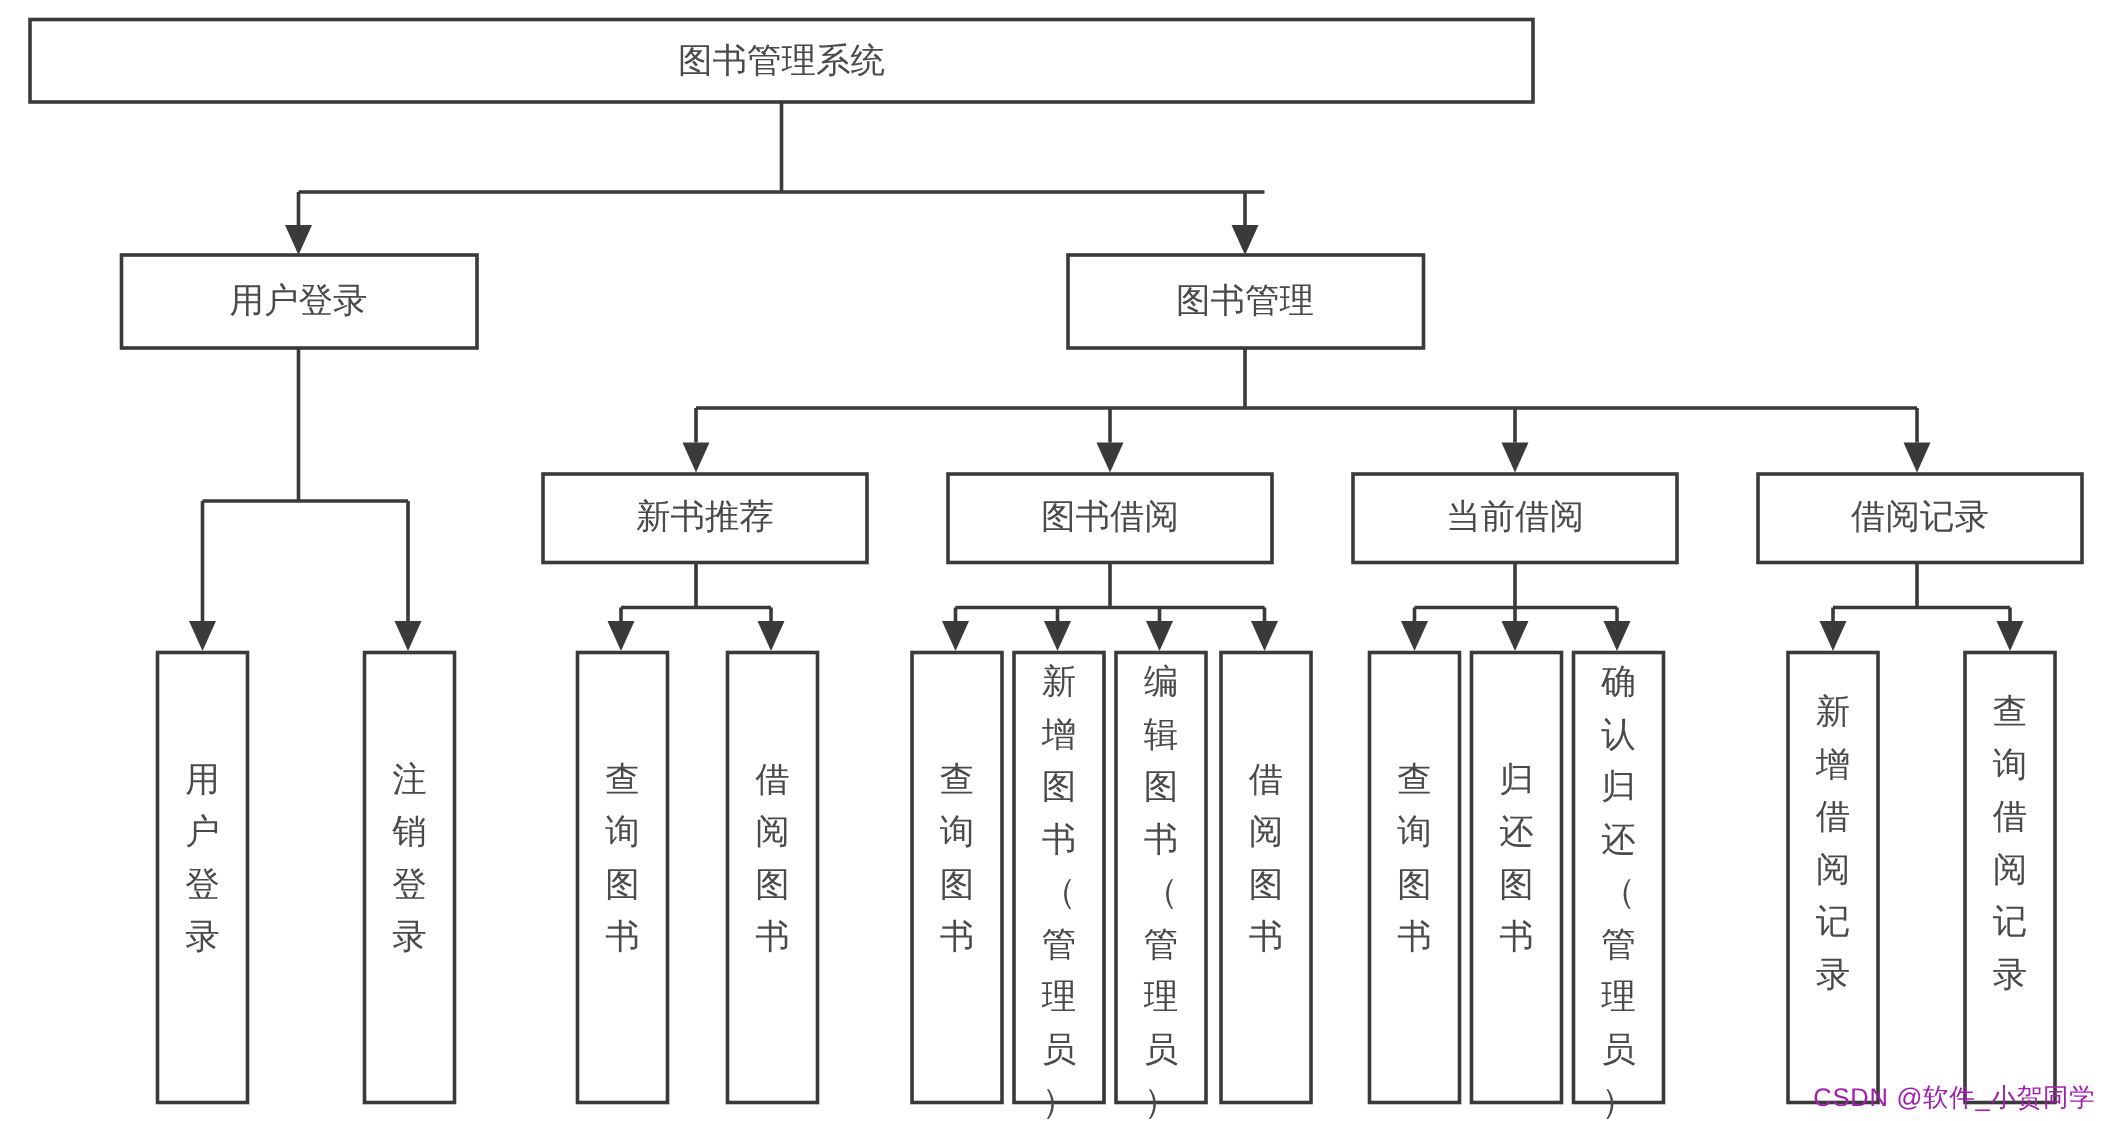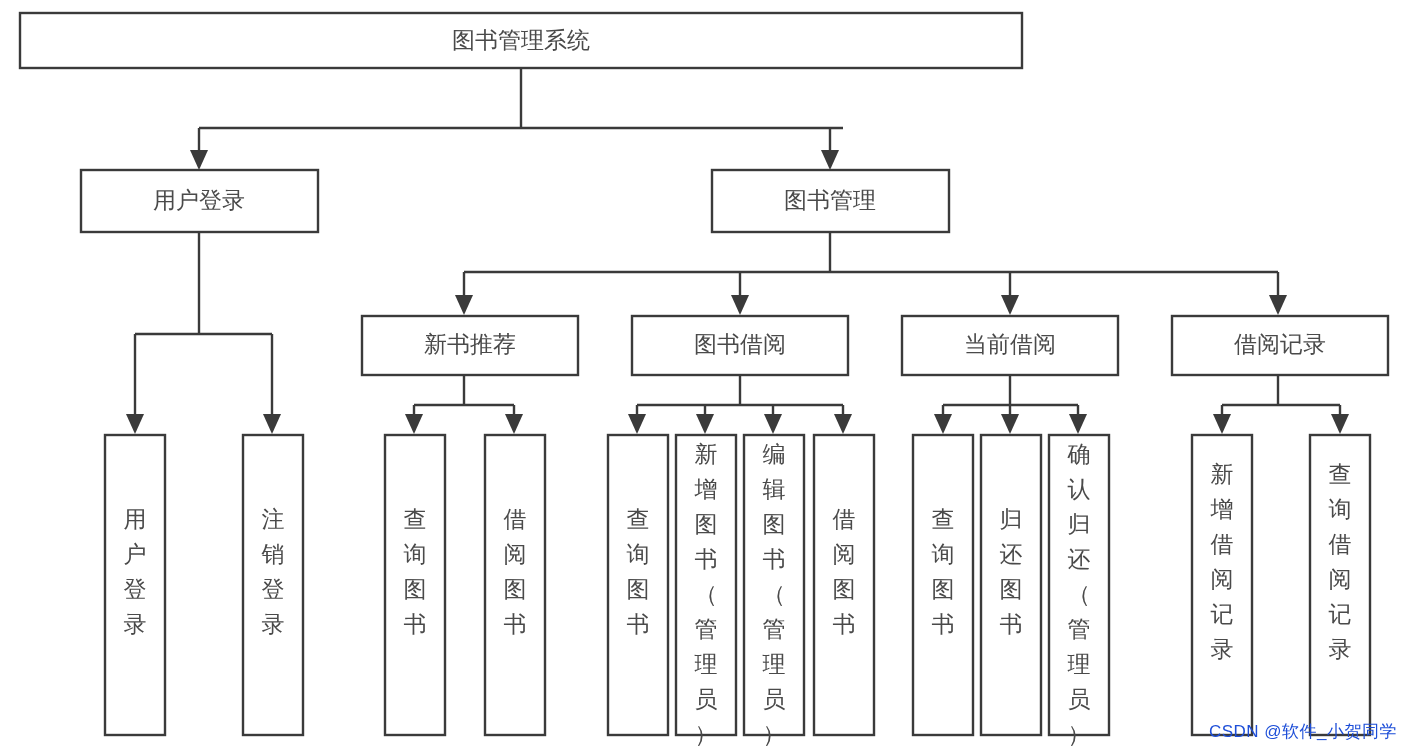--- a/index.html
+++ b/index.html
@@ -6,21 +6,21 @@
   body{width:1405px;height:747px;position:relative;overflow:hidden;
        font-family:"Liberation Sans","DejaVu Sans",sans-serif;}
   #canvas{position:absolute;left:0;top:0;width:1405px;height:747px;}
   .box{fill:#ffffff;stroke:#3a3a3a;stroke-width:2.4;}
   .edge{stroke:#3a3a3a;stroke-width:2.4;fill:none;}
   .arrowhead{fill:#3a3a3a;stroke:none;}
   .node-label{fill:#4a4a4a;font-family:"Liberation Sans","DejaVu Sans",sans-serif;
               font-size:23px;text-anchor:middle;dominant-baseline:middle;}
   .vlabel{fill:#4a4a4a;font-family:"Liberation Sans","DejaVu Sans",sans-serif;
           font-size:23px;text-anchor:middle;}
-  .watermark{position:absolute;right:8px;bottom:4px;color:#1d4ed8;font-size:17px;
+  .watermark{position:absolute;right:8px;bottom:4px;color:#a21caf;font-size:17px;
              font-family:"Liberation Sans","DejaVu Sans",sans-serif;white-space:nowrap;
              letter-spacing:.5px;}
 </style>
 </head>
 <body>
 
 <svg id="canvas" viewBox="0 0 1405 747">
   <defs>
     <g id="arrow">
         <path class="arrowhead" d="M -9 0 L 9 0 L 0 20 Z"></path>

